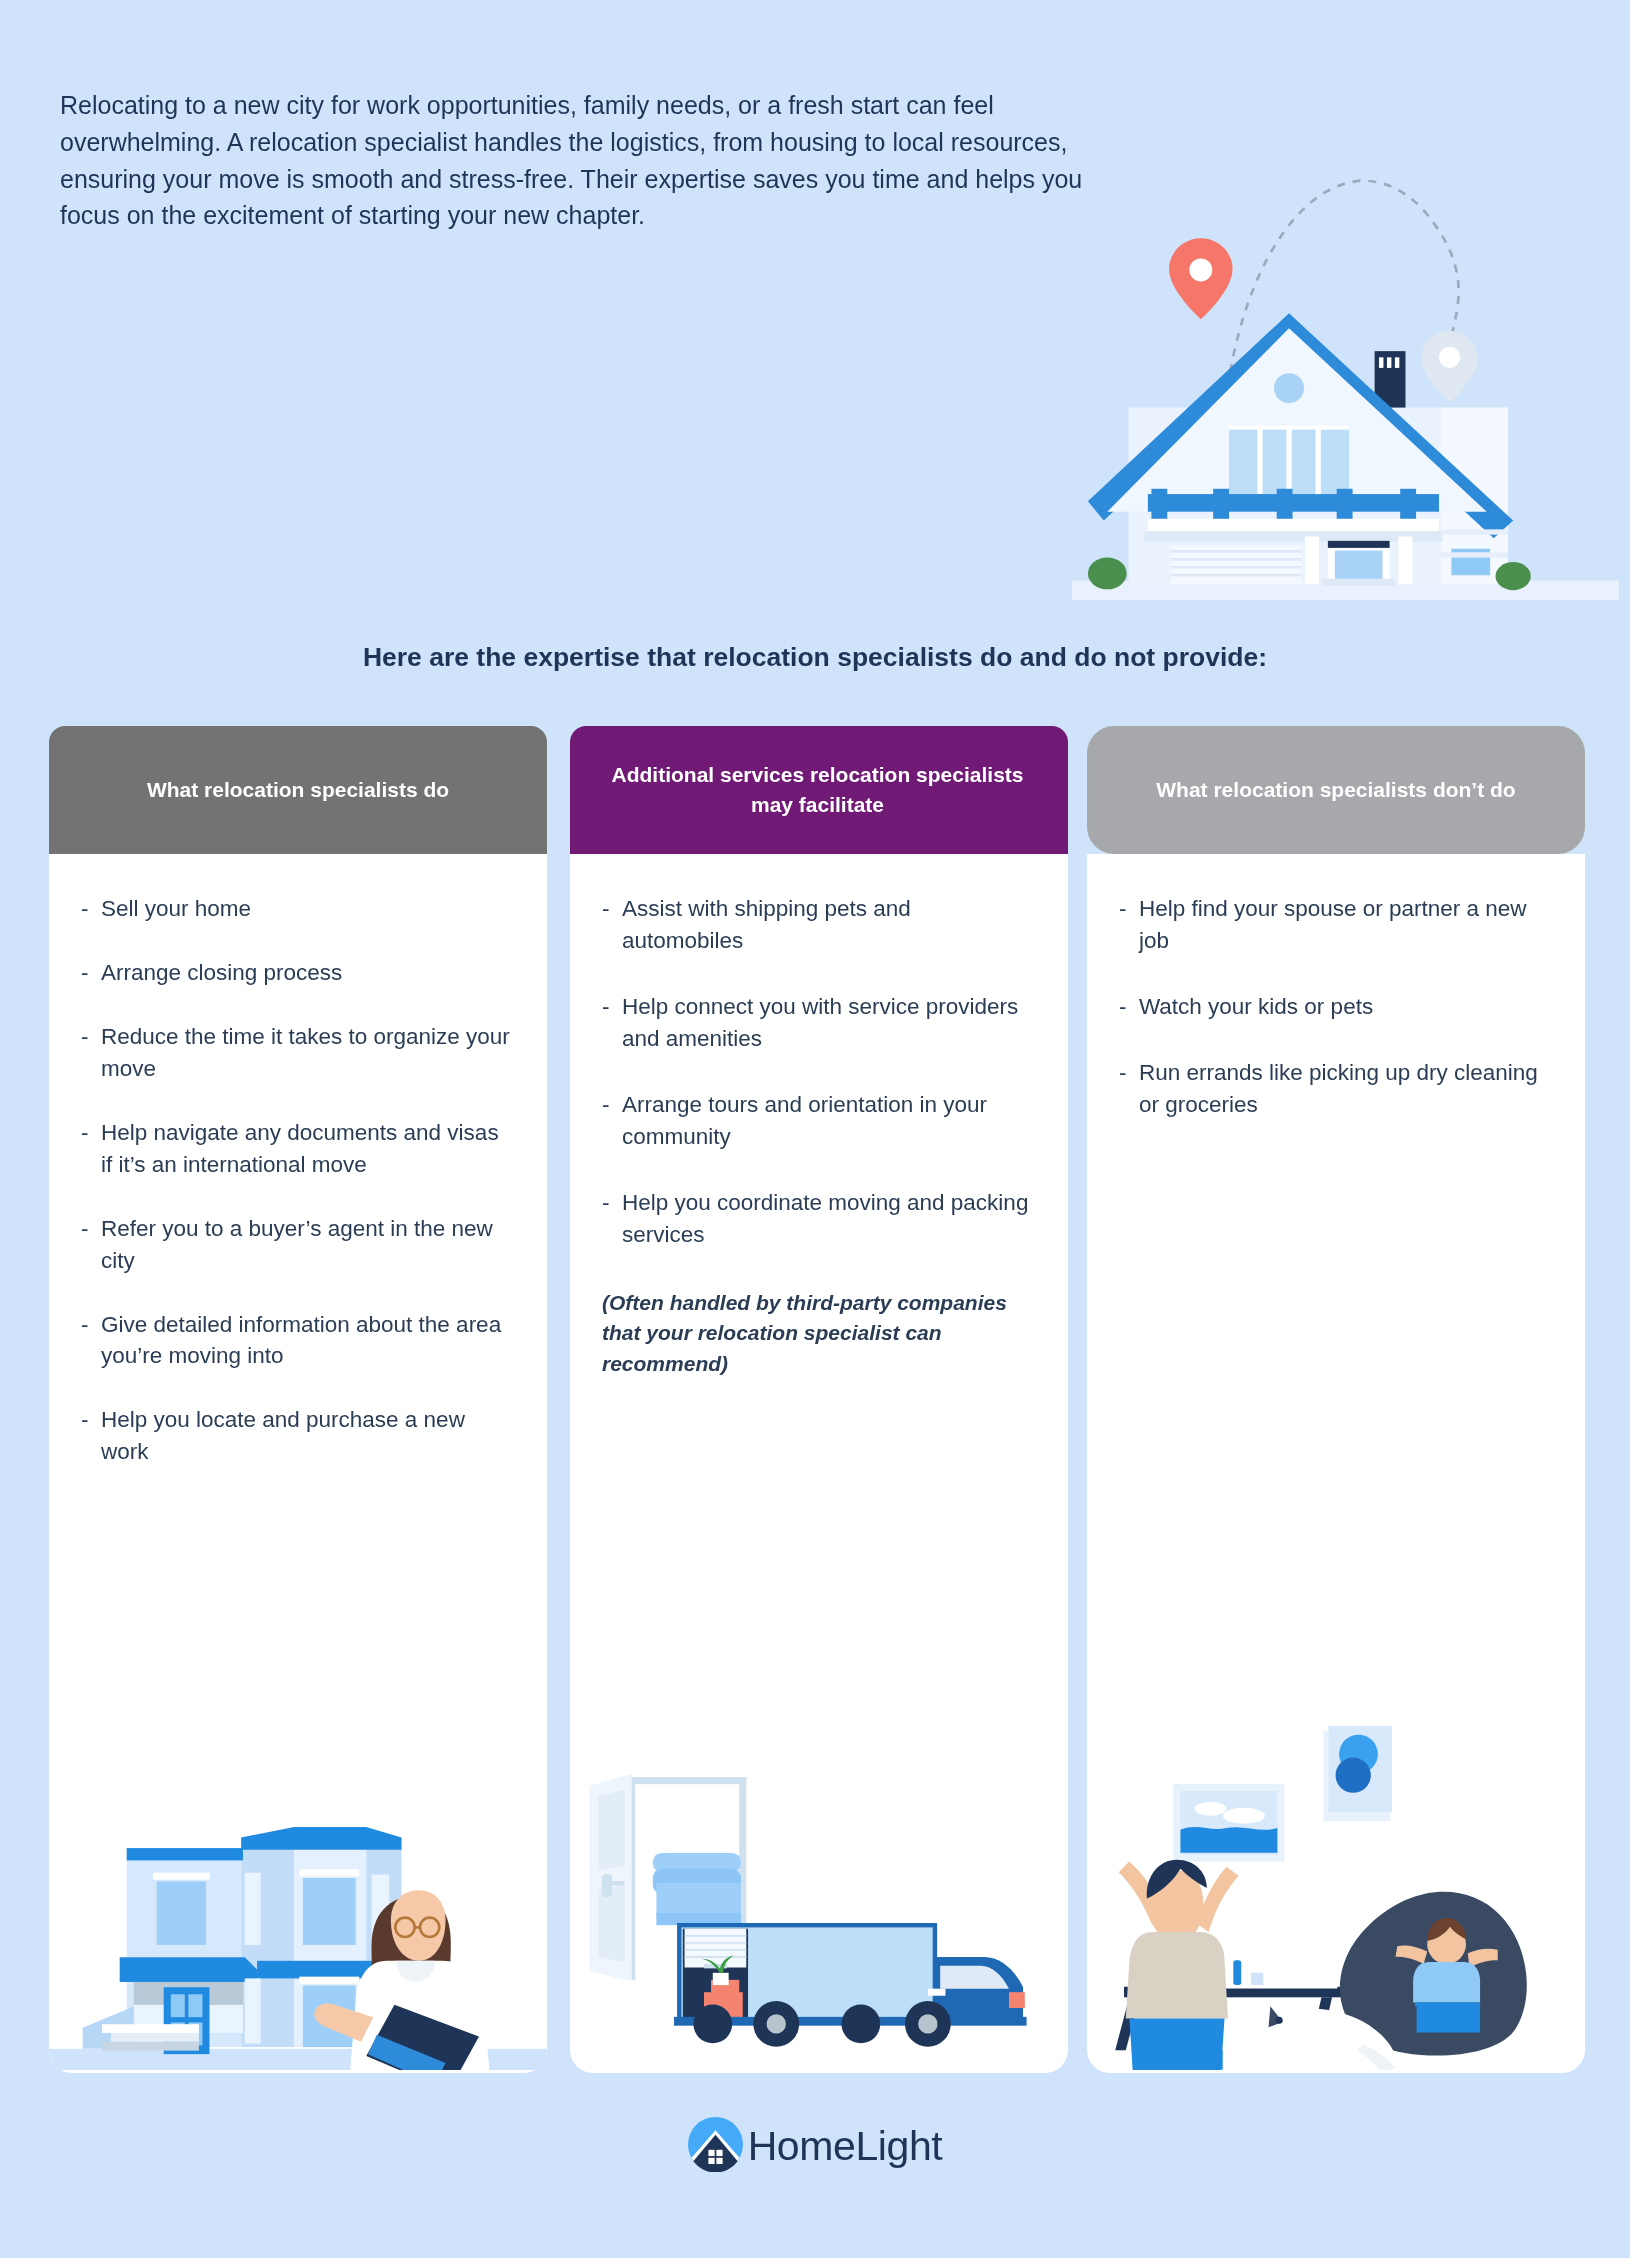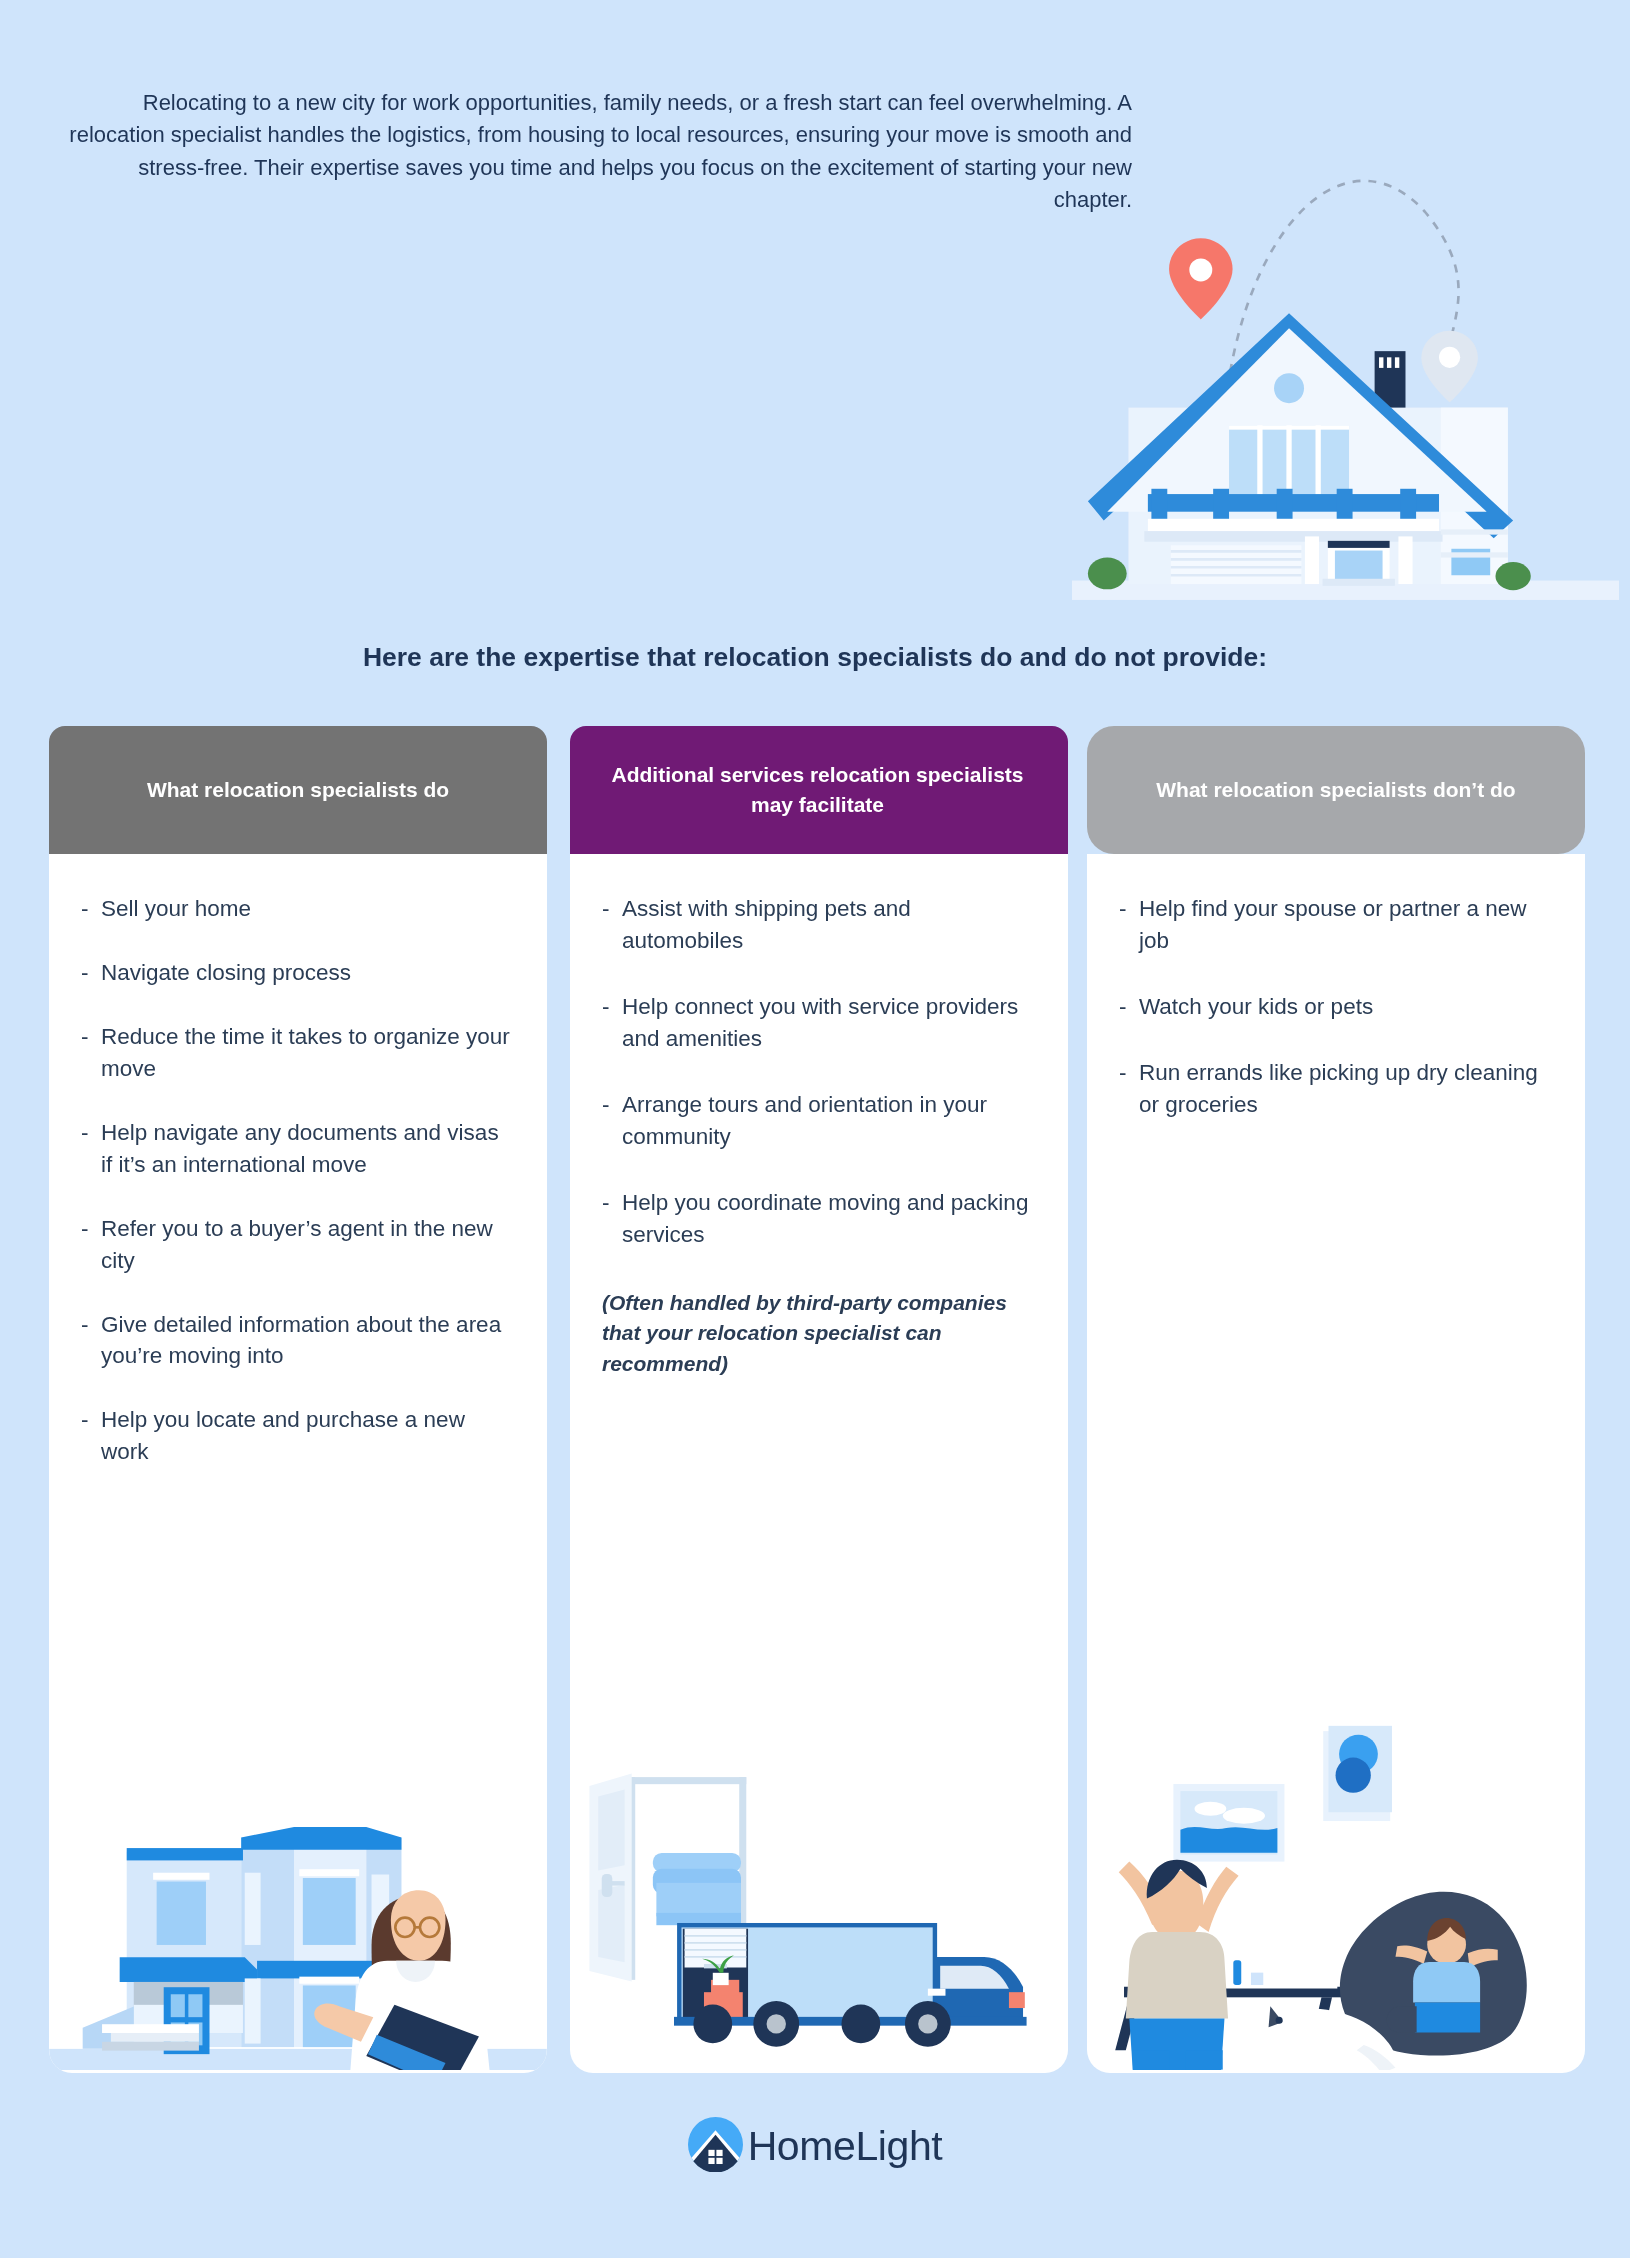--- a/index.html
+++ b/index.html
@@ -13,21 +13,21 @@
 
   
   .hero { position: absolute; left: 60px; top: 53px; width: 1129px; }
   .hero h1 {
     font-size: 50px; line-height: 1.18; font-weight: 700;
     color: #1f3557; letter-spacing: -0.4px;
   }
   .hero h1 .l2 { display: block; }
   .hero p {
     margin-top: 34px; width: 1072px;
-    font-size: 22px; line-height: 1.47; color: #1f3557; font-weight: 400; text-align: right;
+    font-size: 25px; line-height: 1.47; color: #1f3557; font-weight: 400;
   }
 
   .hero-art { position: absolute; left: 1072px; top: 97px; width: 547px; height: 503px; }
 
   
   .section-title {
     position: absolute; left: 0; top: 642px; width: 1630px; text-align: center;
     font-size: 26.5px; font-weight: 700; color: #1f3557;
   }
 
@@ -171,21 +171,21 @@
     <div class="col c1">
       <div class="col-head">What relocation specialists do</div>
       <div class="col-body">
         <ul class="items">
           <li>
               <span class="dash">-</span>
               <span class="txt">Sell your home</span>
             </li>
           <li>
               <span class="dash">-</span>
-              <span class="txt">Navigate closing process</span>
+              <span class="txt">Arrange closing process</span>
             </li>
           <li>
               <span class="dash">-</span>
               <span class="txt">Reduce the time it takes to organize your move</span>
             </li>
           <li>
               <span class="dash">-</span>
               <span class="txt">Help navigate any documents and visas if it’s an international move</span>
             </li>
           <li>

